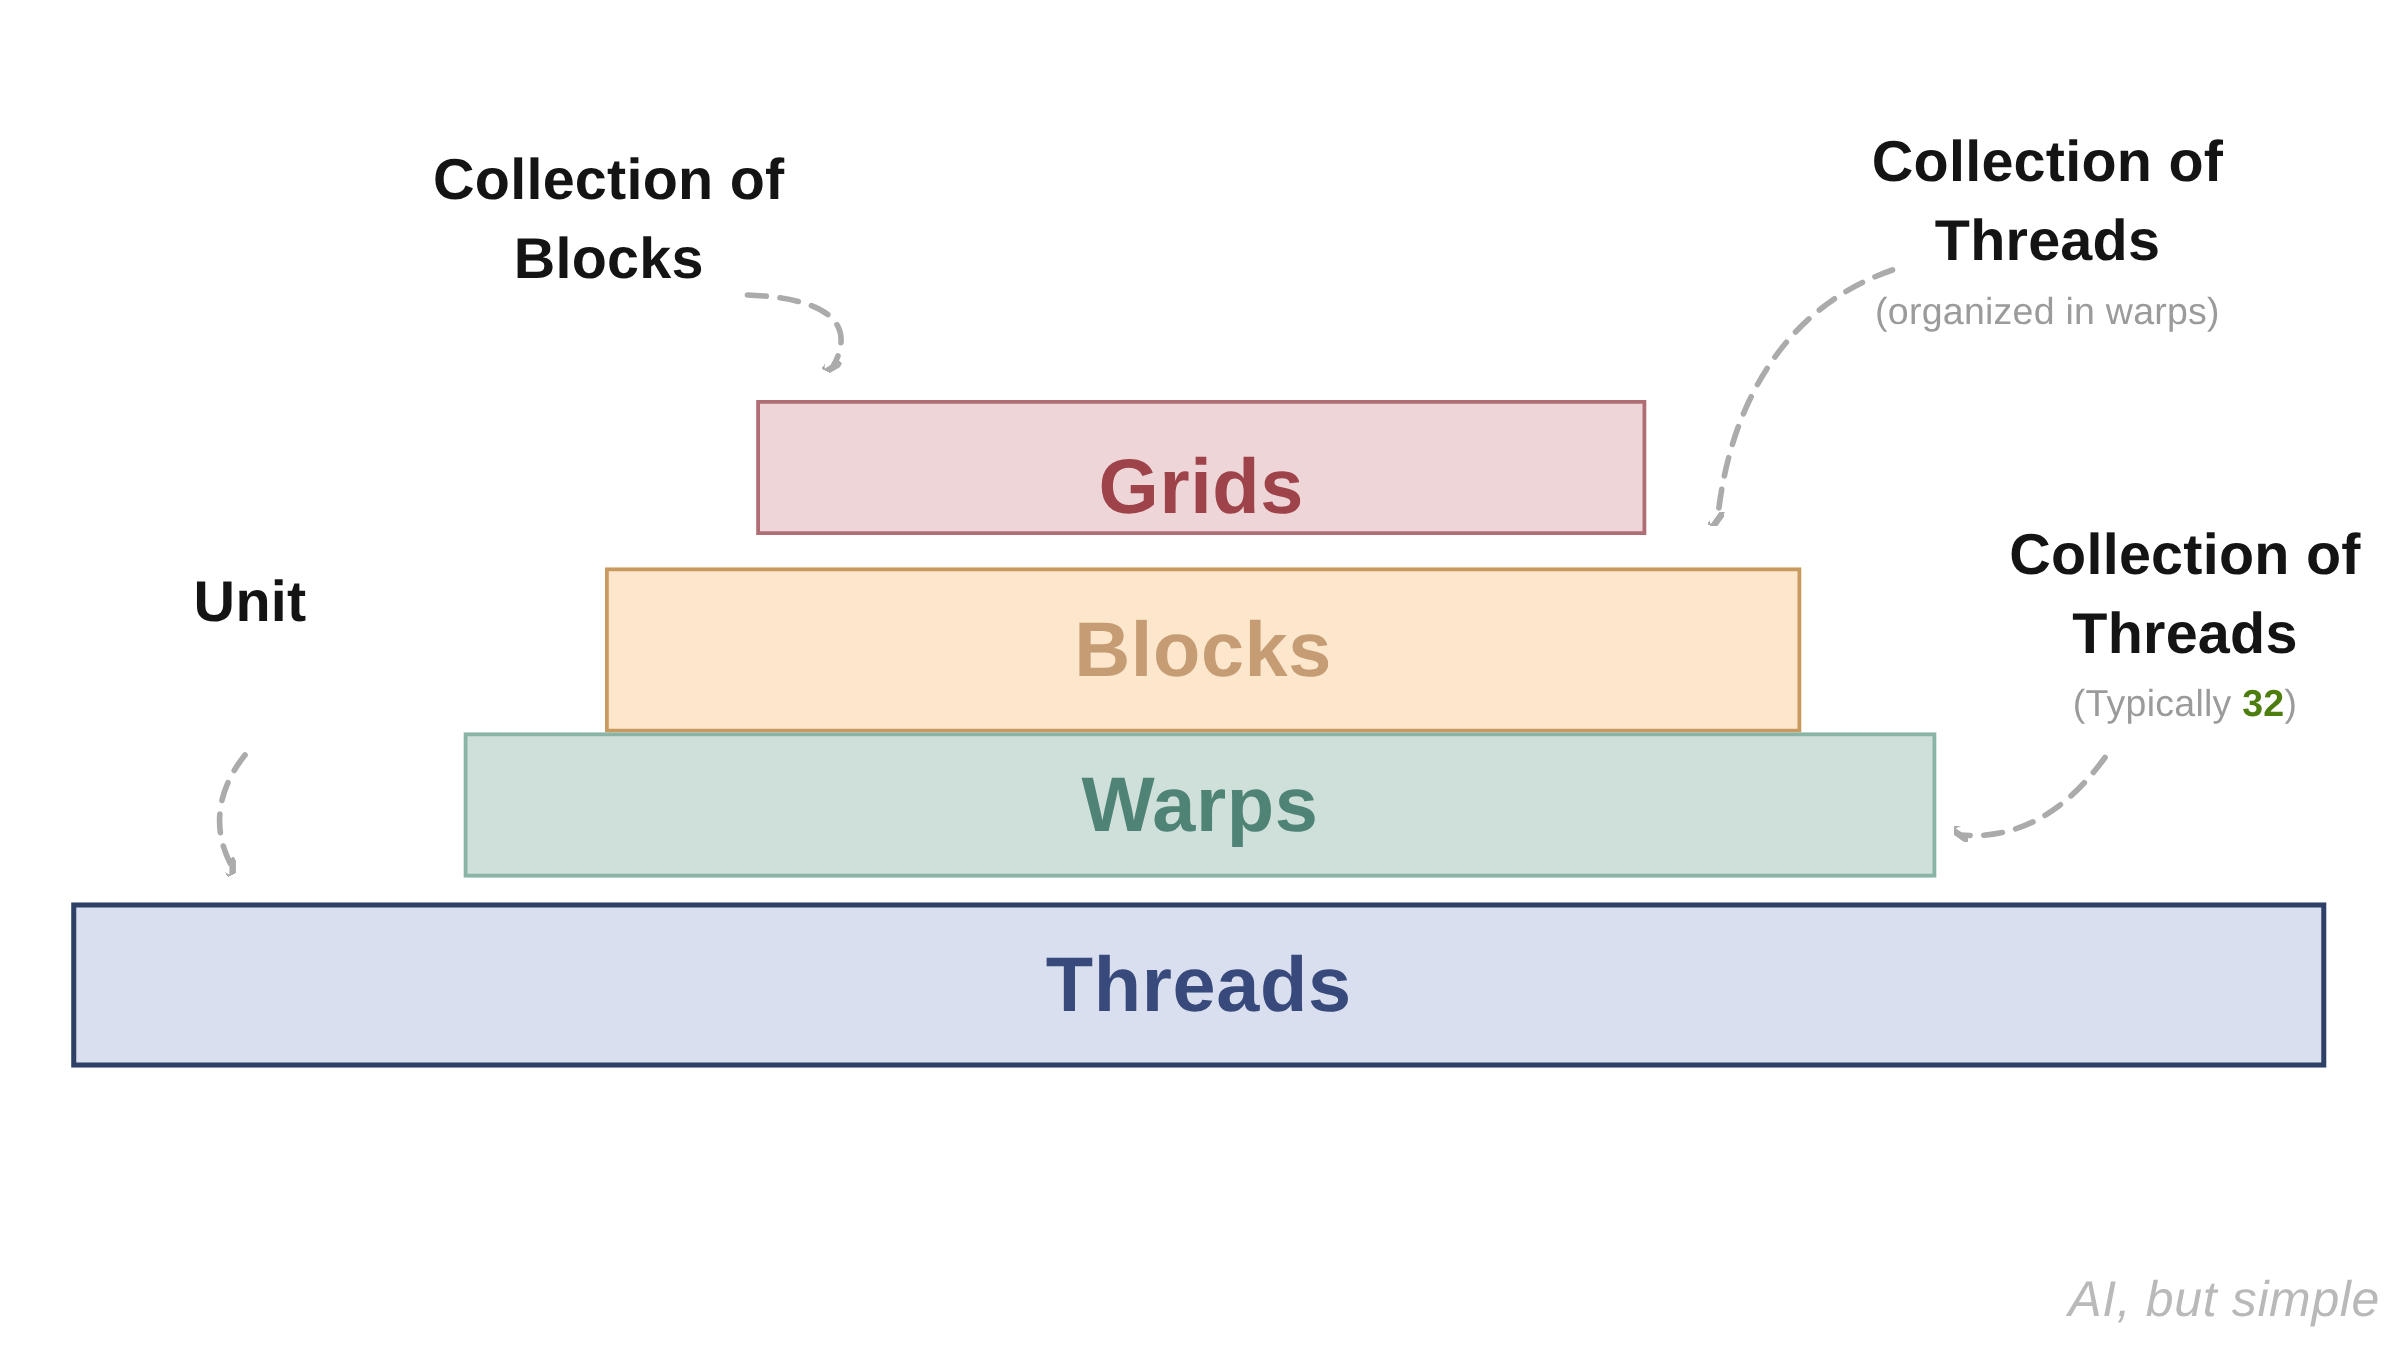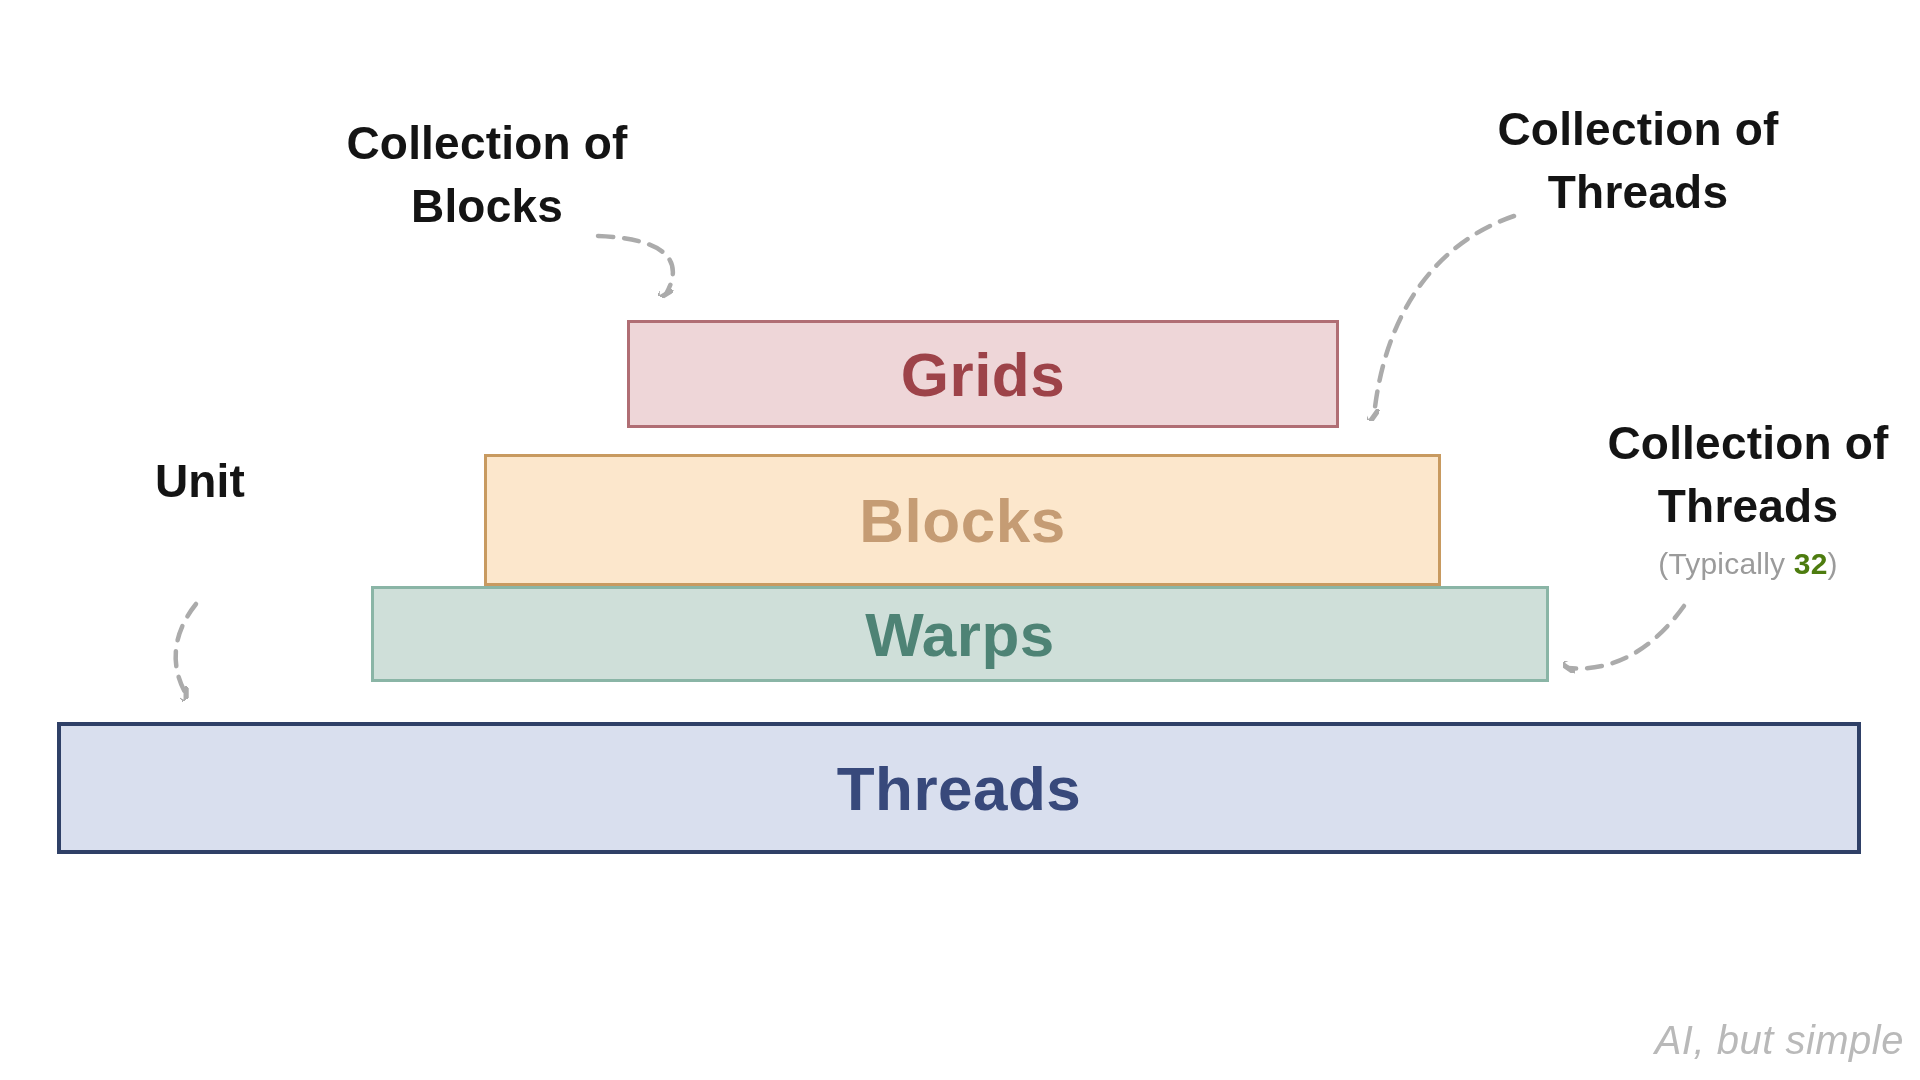--- a/index.html
+++ b/index.html
@@ -10,23 +10,23 @@
   .note{position:absolute;text-align:center;line-height:1.38;font-size:46px;letter-spacing:0.2px;}
   .note .l1{font-weight:700;}
   .note .l2{font-weight:700;}
   .note .l3{font-size:30px;color:#9b9b9b;font-weight:400;margin-top:4px;}
   .note .l3 b{color:#4d7c0f;}
   .pyr-box{
     position:absolute;box-sizing:border-box;border-style:solid;
     display:flex;align-items:center;justify-content:center;
     font-weight:700;font-size:62px;letter-spacing:0.5px;
   }
-  #box-grids  {left:627px; top:320px; width:712px;  height:108px; border-width:3px;}
+  #box-grids  {left:605px; top:320px; width:712px;  height:108px; border-width:3px;align-items:flex-end;}
   #box-blocks {left:484px; top:454px; width:957px;  height:132px; border-width:3px;}
-  #box-warps  {left:371px; top:586px; width:1178px; height:96px; border-width:3px;text-align:center;}
+  #box-warps  {left:371px; top:586px; width:1178px; height:116px; border-width:3px;text-align:center;}
   #box-threads{left:57px;  top:722px; width:1804px; height:132px; border-width:4px;}
   #note-grids  {left:297px;  top:112px; width:380px;}
   #note-blocks {left:1448px; top:98px;  width:380px;}
   #note-warps  {left:1558px; top:412px; width:380px;}
   #note-threads{left:10px;   top:450px; width:380px;}
   #arrows{position:absolute;left:0;top:0;width:1920px;height:1080px;pointer-events:none;}
   #watermark{
     position:absolute;right:16px;top:1018px;font-size:40px;color:#b9b9b9;
     font-weight:400;letter-spacing:0.5px;
   }
@@ -37,20 +37,21 @@
 <div id="stage">
 
   <div class="note" id="note-grids">
     <div class="l1">Collection of</div>
     <div class="l2">Blocks</div>
   </div>
 
   <div class="note" id="note-blocks">
     <div class="l1">Collection of</div>
     <div class="l2">Threads</div>
+    <div class="l3">(organized in warps)</div>
   </div>
 
   <div class="note" id="note-warps">
     <div class="l1">Collection of</div>
     <div class="l2">Threads</div>
     <div class="l3"><span>(Typically </span><b>32</b><span>)</span></div>
   </div>
 
   <div class="note" id="note-threads">
     <div class="l1">Unit</div>

